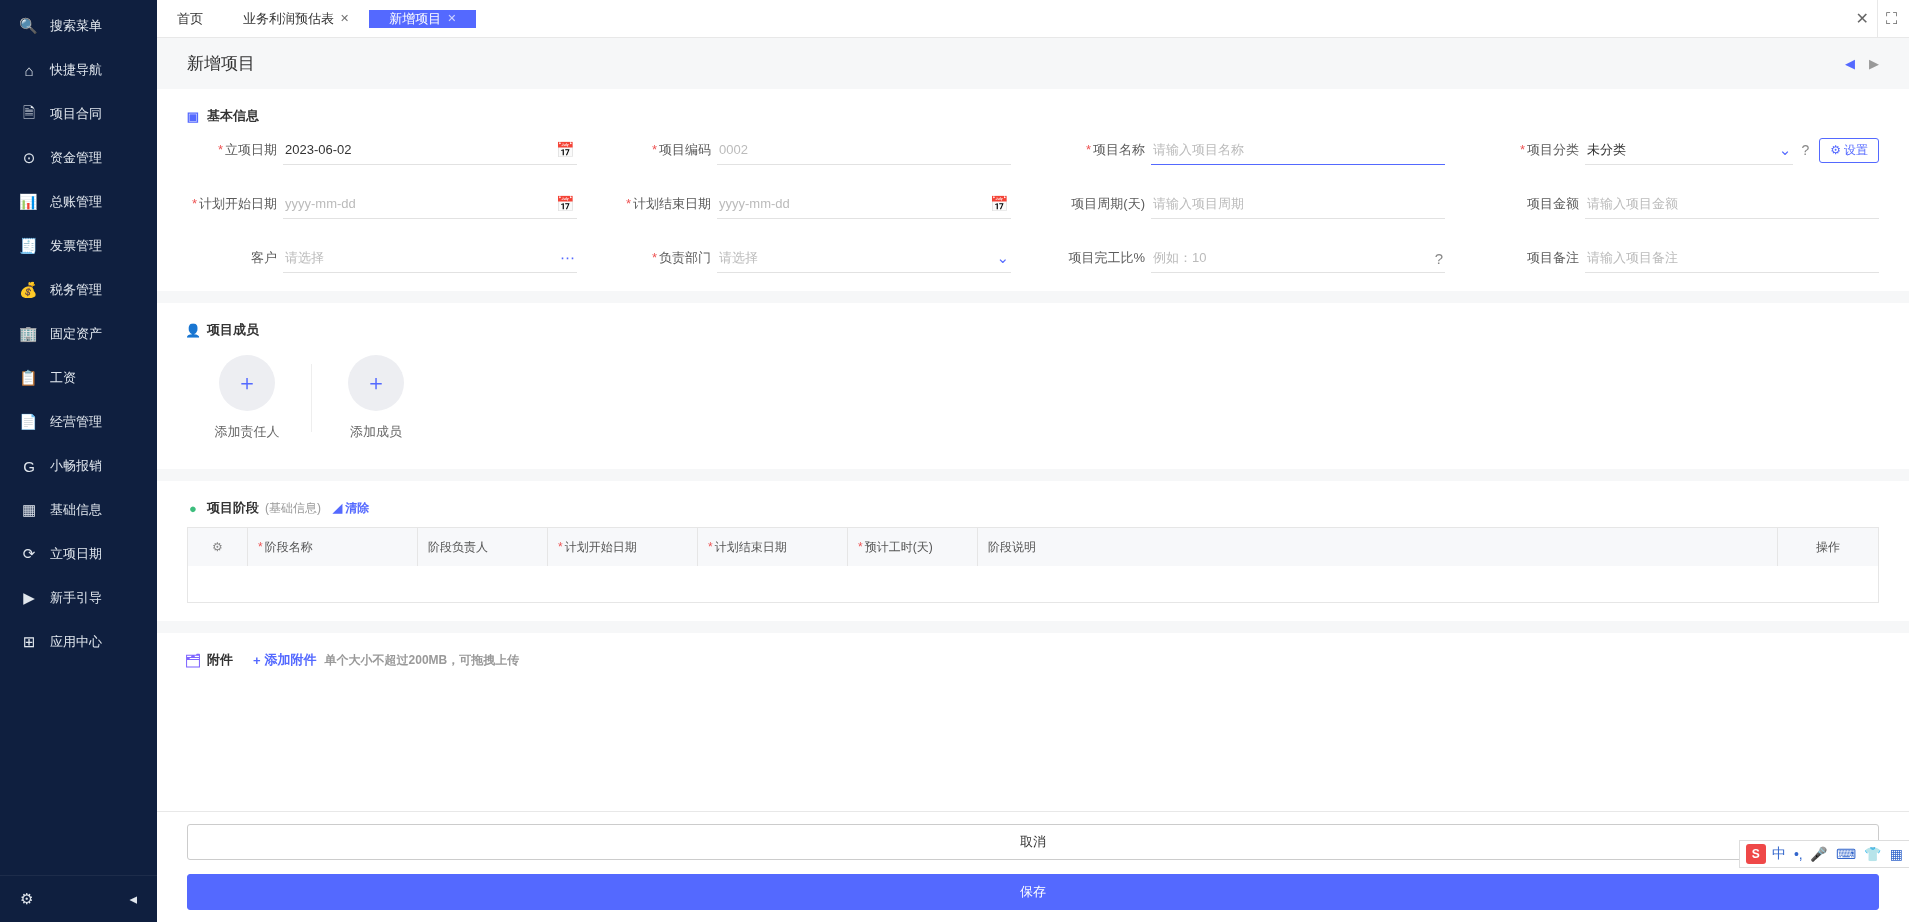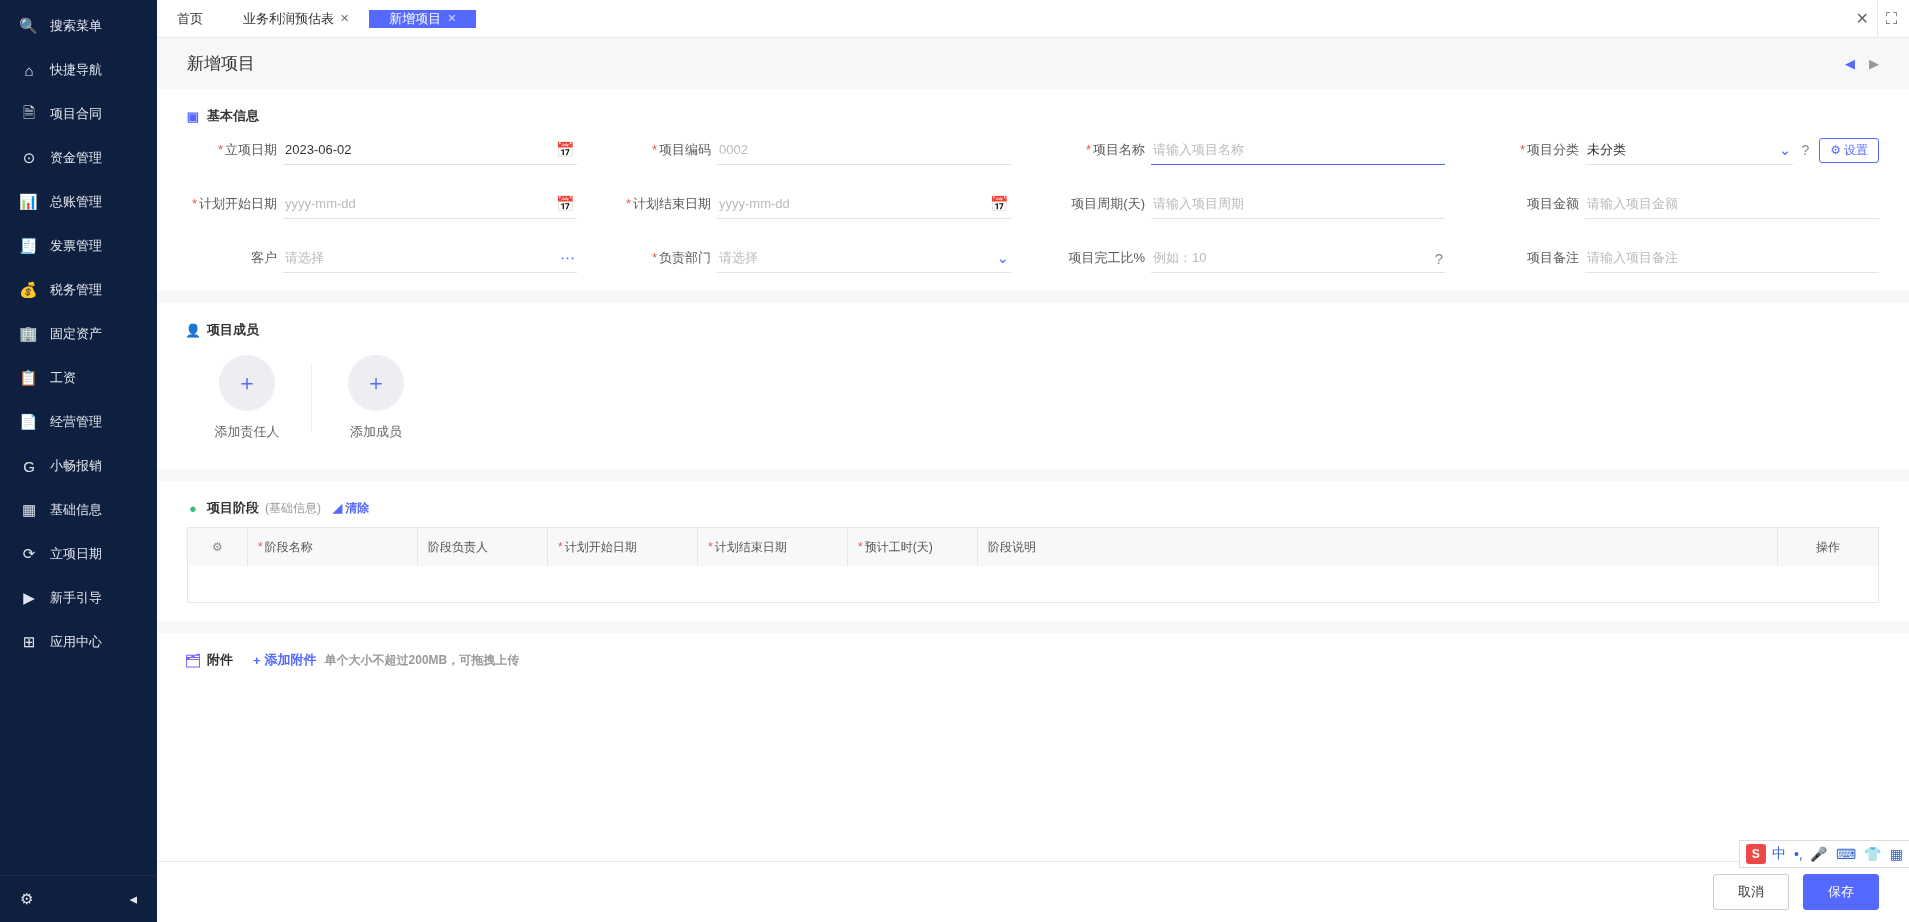--- a/index.html
+++ b/index.html
@@ -79,21 +79,21 @@
     .col-start { width: 150px; }
     .col-end { width: 150px; }
     .col-hours { width: 130px; }
     .col-desc { flex: 1; text-align: center; }
     .col-op { width: 100px; justify-content: center; }
     .phase-body { height: 36px; }
     .attach-add { color: #5469ff; cursor: pointer; display: inline-flex; align-items: center; gap: 4px; }
     .attach-hint { color: #999; font-size: 12px; }
     
     
-    .footer { display: flex; justify-content: flex-end; padding: 12px 30px; gap: 14px; border-top: 1px solid #e8e8e8; background: #fff; }
+    .footer { display: flex; justify-content: flex-end; padding: 12px 30px; gap: 14px; border-top: 1px solid #e8e8e8; background: #fff; flex-direction: column; }
     .btn { padding: 8px 24px; border-radius: 3px; font-size: 13px; cursor: pointer; }
     .btn-default { border: 1px solid #ccc; background: #fff; color: #333; }
     .btn-primary { border: 1px solid #5469ff; background: #5469ff; color: #fff; }
     
     
     .ime-toolbar { position: fixed; right: 0; bottom: 54px; display: flex; align-items: center; gap: 6px; background: #fff; padding: 3px 6px; border: 1px solid #ddd; border-right: none; font-size: 13px; z-index: 20; }
     .ime-logo { width: 20px; height: 20px; background: #ef4848; border-radius: 3px; color: #fff; display: flex; align-items: center; justify-content: center; font-size: 12px; font-weight: bold; }
     .ime-icons { display: flex; gap: 8px; color: #3366cc; font-size: 14px; align-items: center; }
   </style>
 </head>

